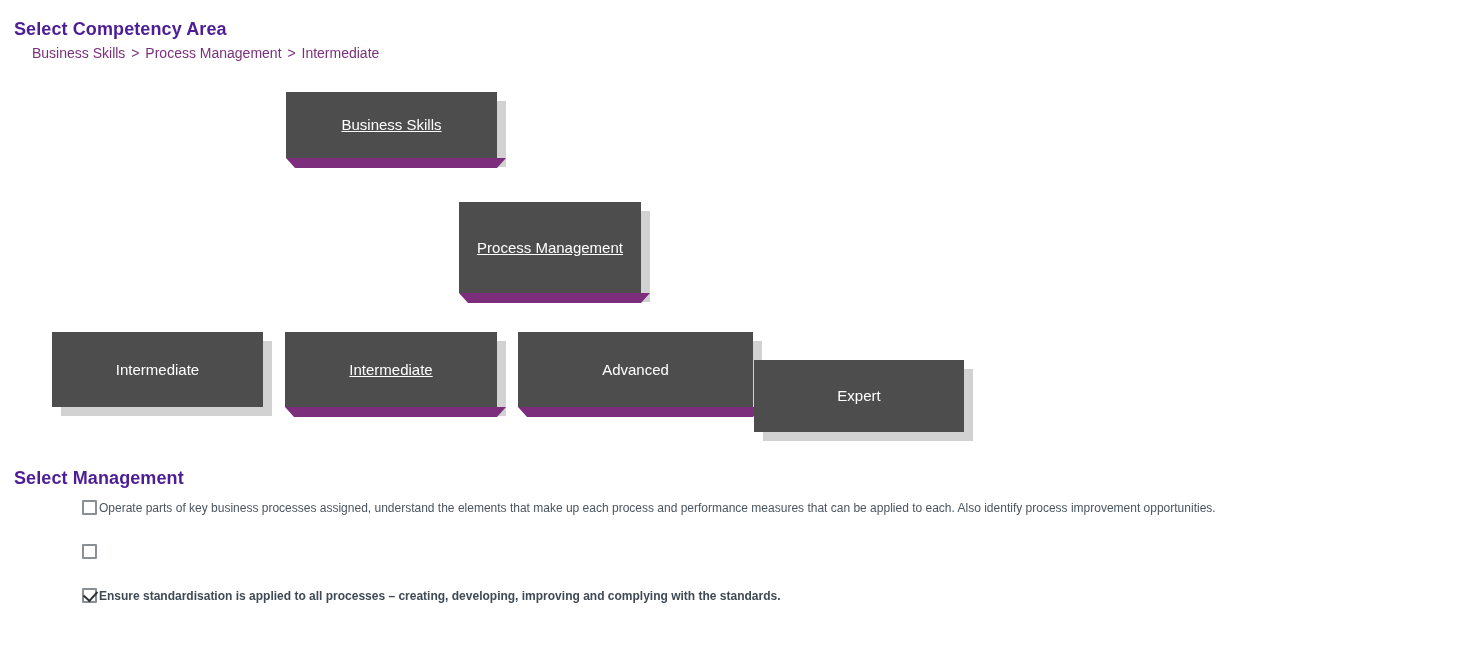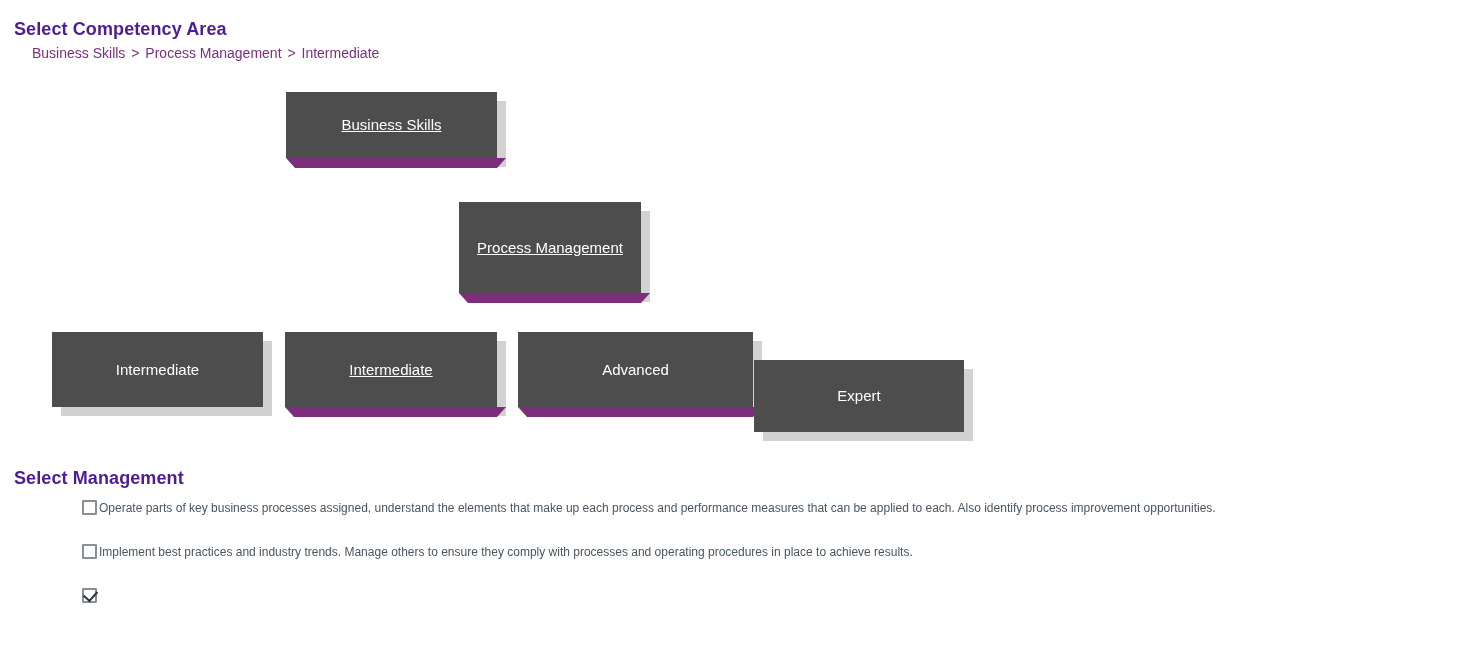--- a/index.html
+++ b/index.html
@@ -203,22 +203,22 @@
 
   <div class="competency-item">
     <span class="cbox">
       
     </span><span class="competency-text">Operate parts of key business processes assigned, understand the elements that make up each process and performance measures that can be applied to each. Also identify process improvement opportunities.</span>
   </div>
 
   <div class="competency-item">
     <span class="cbox">
       
-    </span><span class="competency-text">Implement best practices and industry trends. Manage others to ensure they comply with processes and operating procedures in place to achieve results.</span>
+    </span>
   </div>
 
   <div class="competency-item is-selected">
     <span class="cbox checked">
       <span class="tick"></span>
-    </span>
+    </span><span class="competency-text">Ensure standardisation is applied to all processes – creating, developing, improving and complying with the standards.</span>
   </div>
 
 </div>
 
 </body></html>

